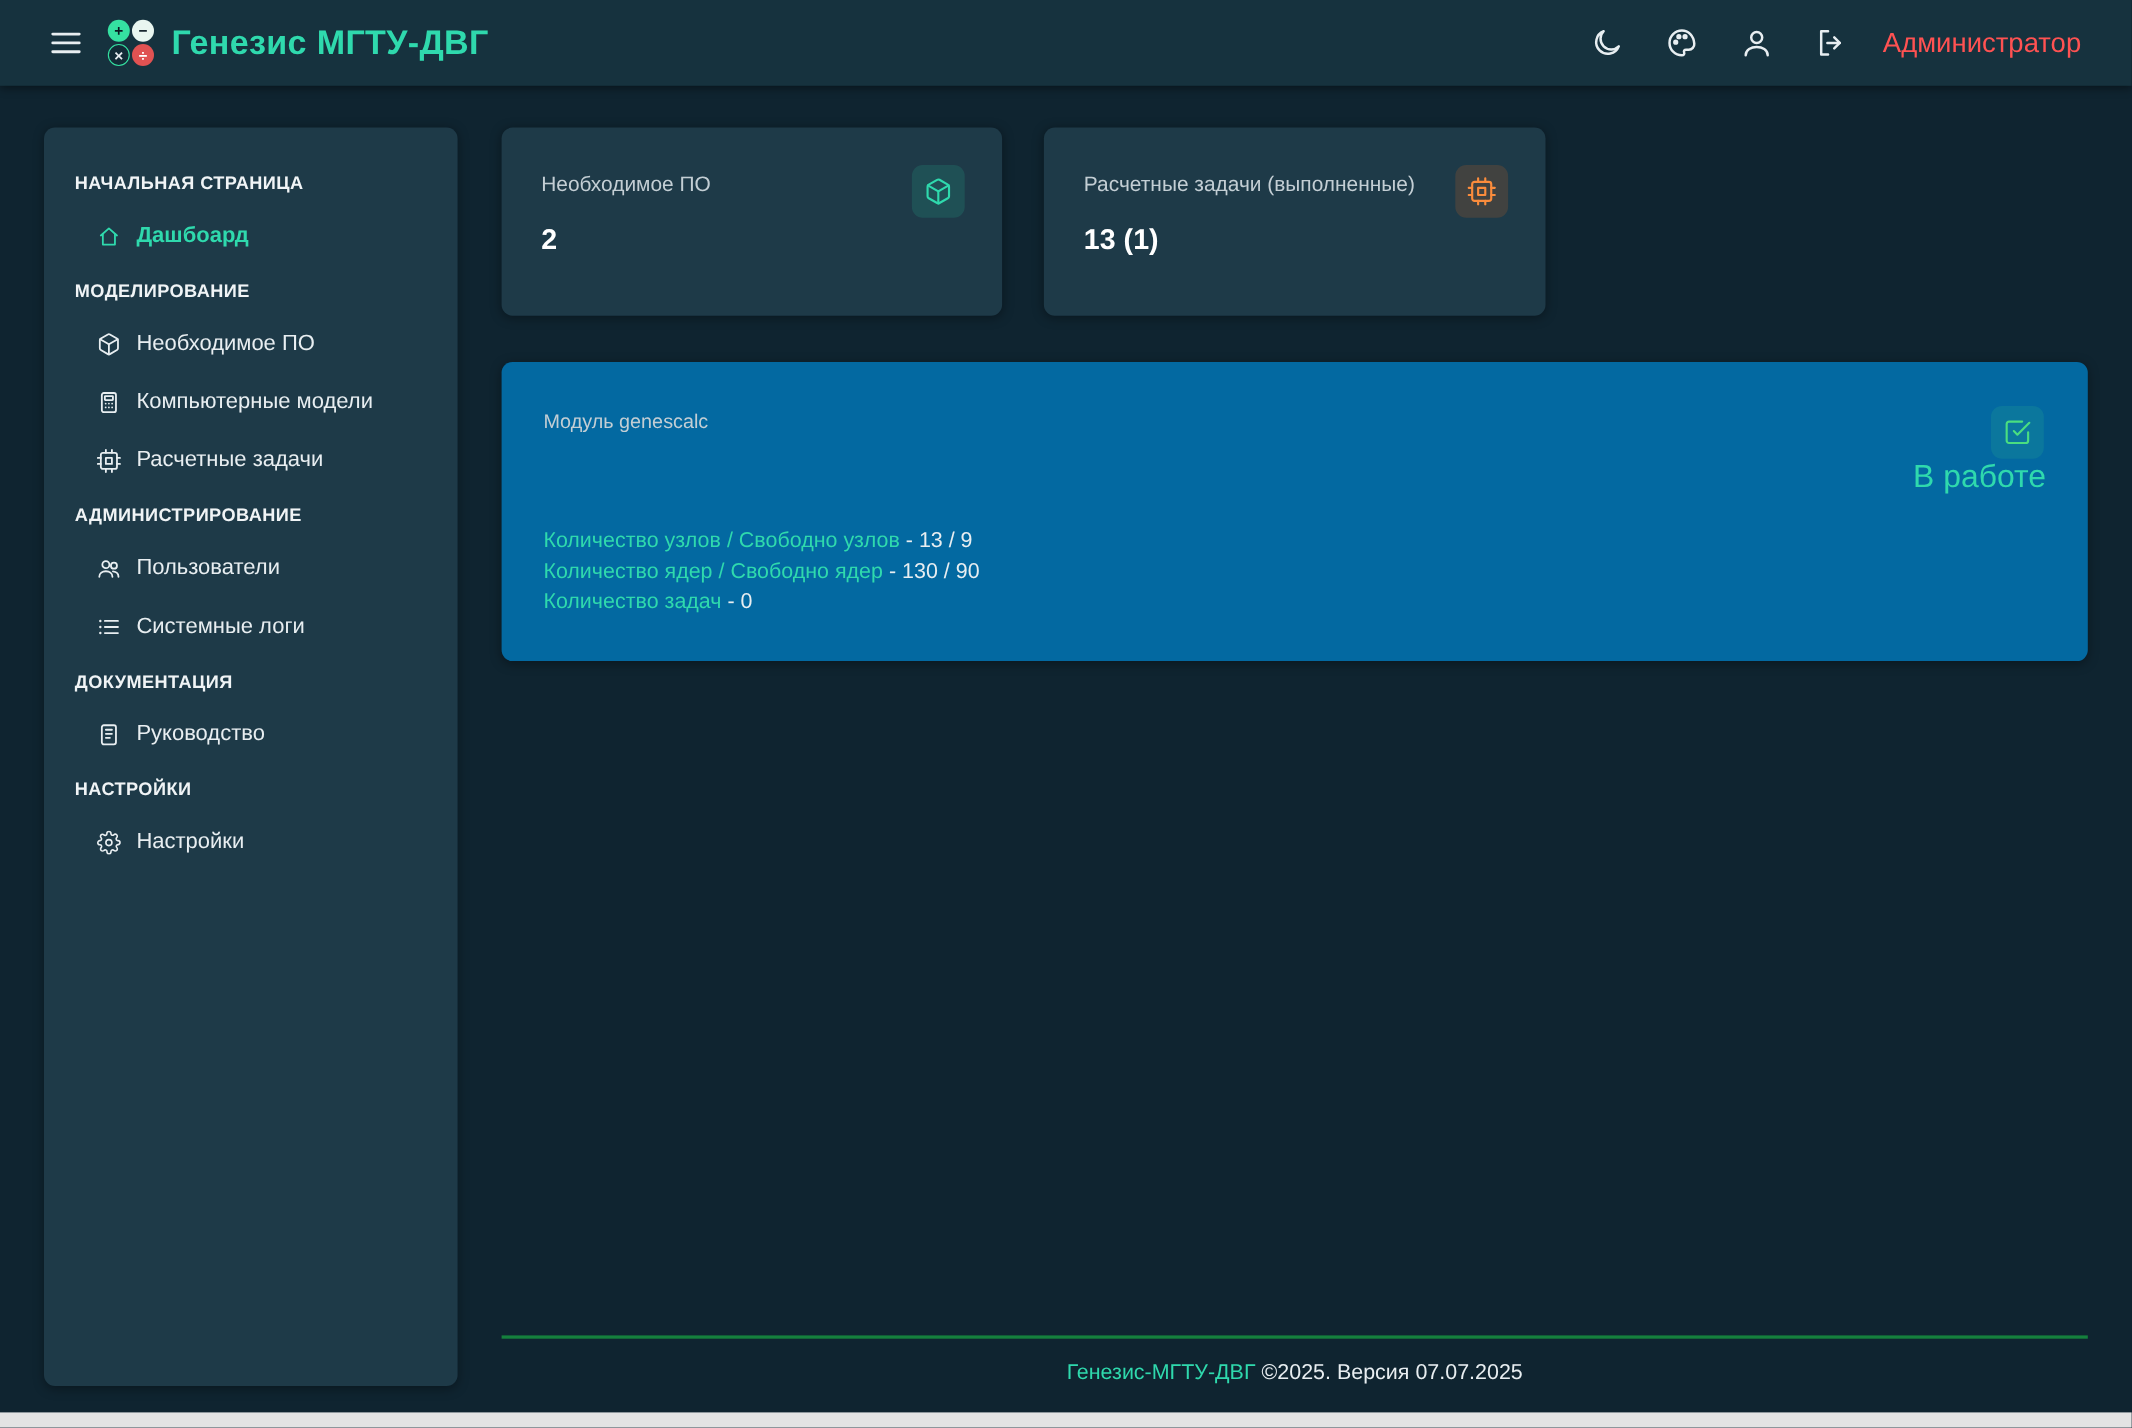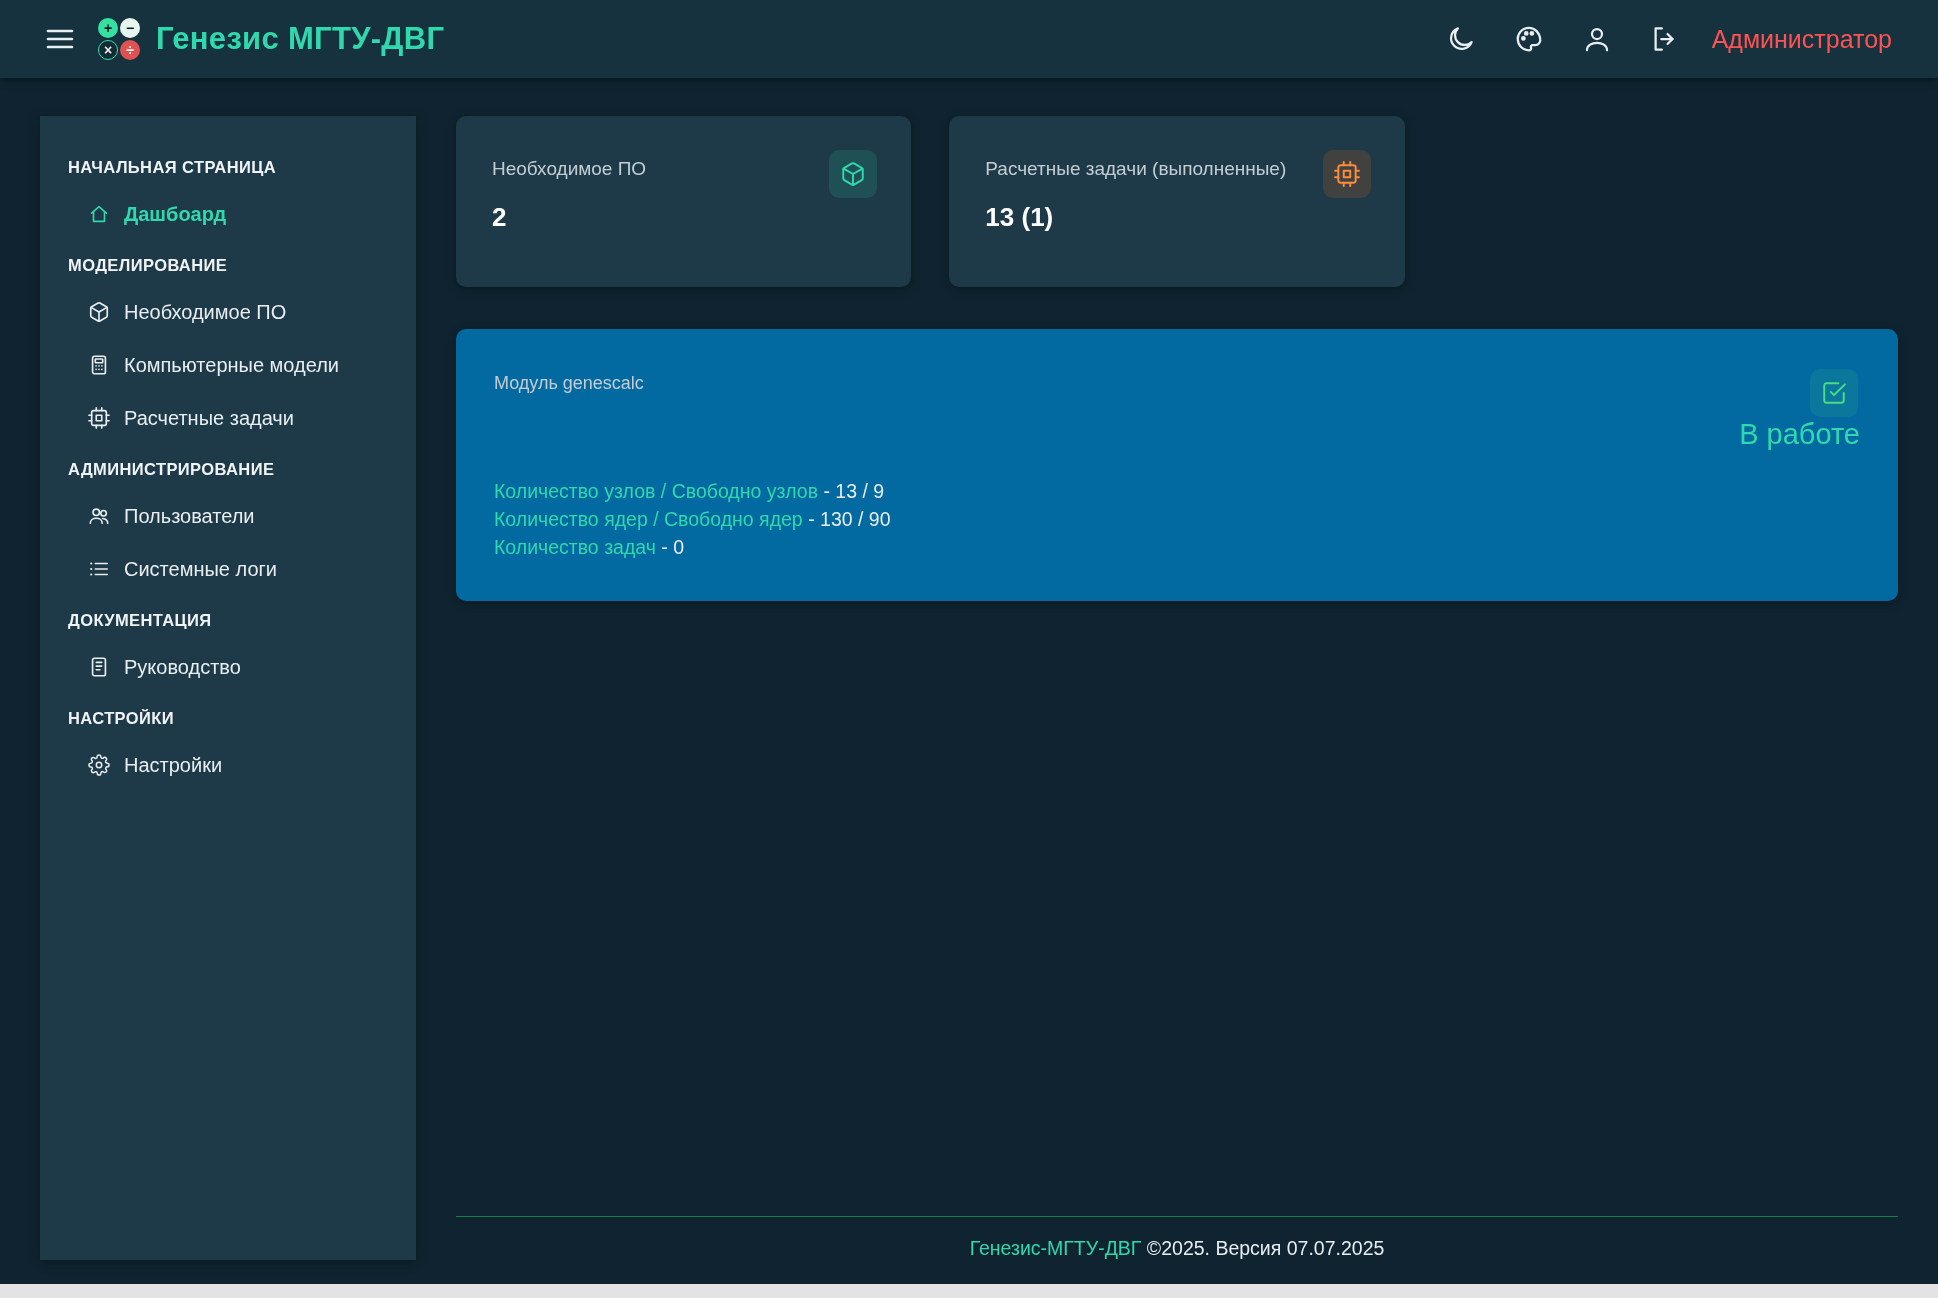--- a/index.html
+++ b/index.html
@@ -61,31 +61,31 @@
     gap: 40px;
     padding: 38px 40px 24px 40px;
     min-height: 0;
   }
 
   
   .sidebar {
     width: 376px;
     flex: 0 0 376px;
     background: #1e3a48;
-    border-radius: 0;
+    border-radius: 10px;
     padding: 32px 18px 24px 18px;
     box-shadow: 0 2px 10px rgba(0,0,0,.35);
     overflow: hidden;
   }
   .nav-header {
     color: #f0f4f6; font-size: 16.5px; font-weight: bold; letter-spacing: .4px;
     padding: 10px 8px 12px 10px;
   }
   .nav-item {
-    display: flex; align-items: flex-start; gap: 14px;
+    display: flex; align-items: flex-end; gap: 14px;
     color: #e8eef1; font-size: 20px;
     padding: 14px 8px 14px 30px;
     border-radius: 8px;
     text-decoration: none;
     cursor: pointer;
     margin-bottom: 2px;
   }
   .nav-item .nav-icon { display: flex; align-items: center; color: inherit; }
   .nav-item.active { color: #2fd9ad; font-weight: bold; }
   .nav-section { margin-bottom: 6px; }
@@ -138,21 +138,21 @@
   .line-sep, .line-value { color: #e8eef1; }
   .module-check {
     position: absolute; top: 40px; right: 40px;
     width: 48px; height: 48px; border-radius: 10px;
     background: rgba(74,222,128,.12); color: #4ade80;
     display: flex; align-items: center; justify-content: center;
   }
 
   .main-spacer { flex: 1 1 auto; }
   .footer {
-    border-top: 1px solid #15803d;
+    border-top: 3px solid #15803d;
     padding-top: 20px;
     text-align: center;
     font-size: 19.5px;
     color: #e8eef1;
   }
   .footer-brand { color: #2fd9ad; }
 
   .bottom-strip {
     flex: 0 0 14px;
     background: #e3e3e3;

